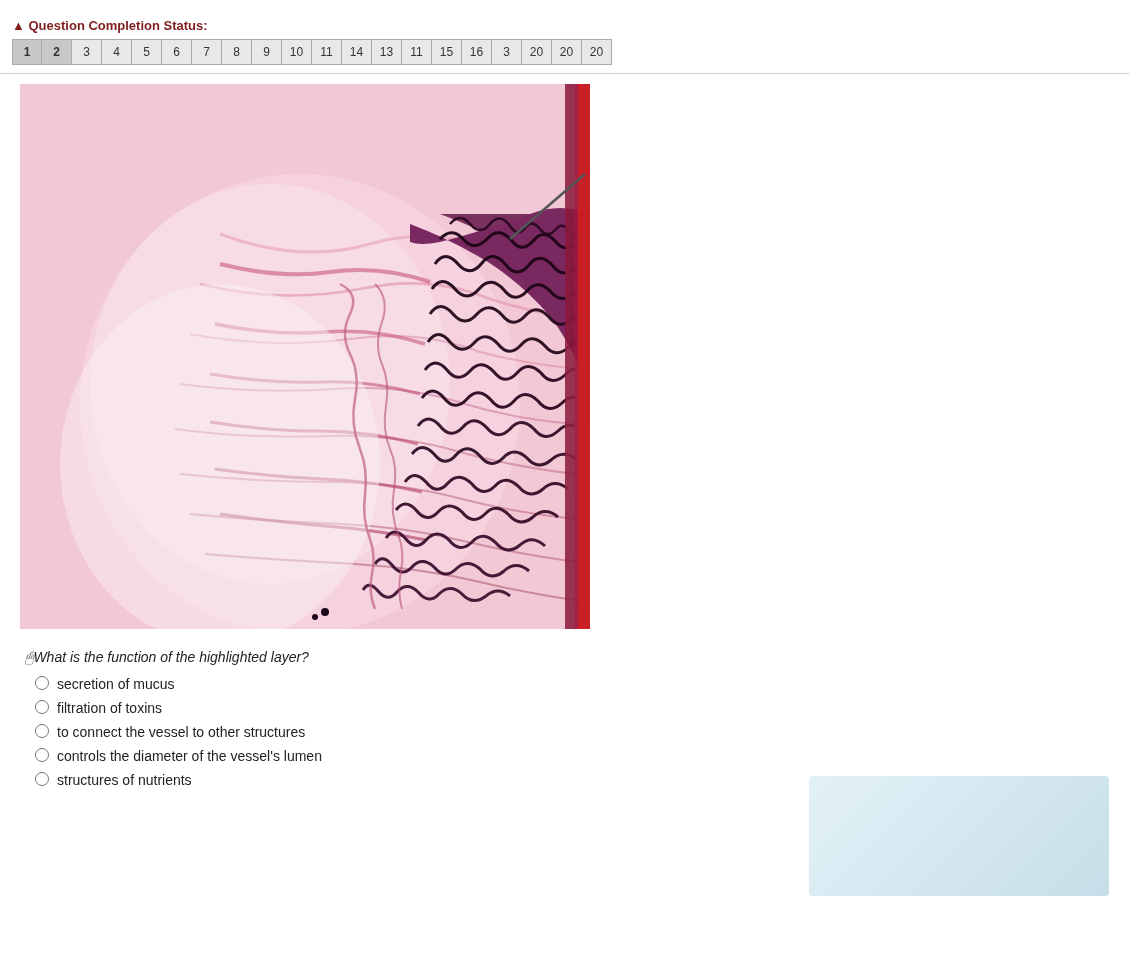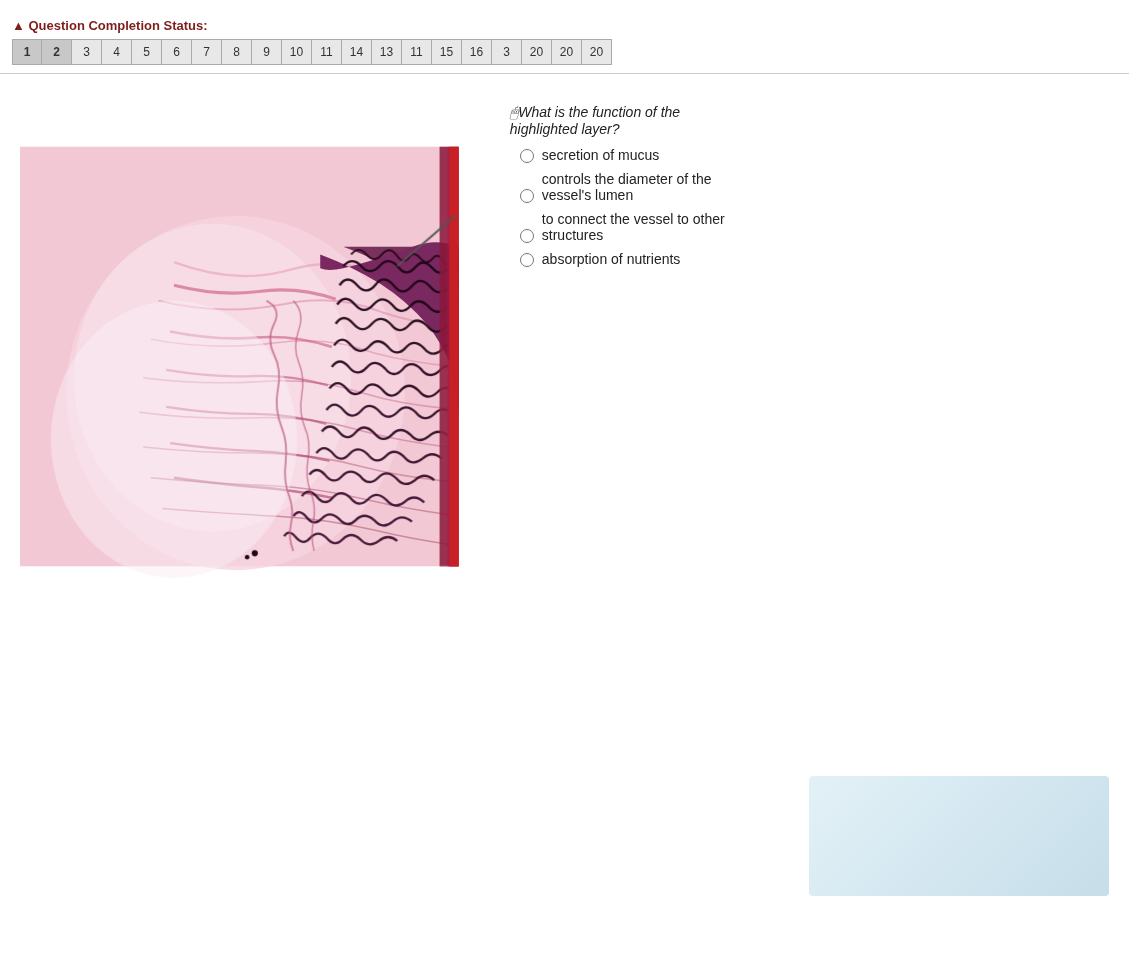--- a/index.html
+++ b/index.html
@@ -67,22 +67,21 @@
 
     .content-area {
       display: flex;
       padding: 10px 20px;
       gap: 20px;
     }
 
     .left-panel {
       flex: 0 0 480px;
       display: flex;
-      flex-direction: row;
-      gap: 46px;
+      flex-direction: column;
     }
 
     .right-panel {
       flex: 1;
     }
 
     .image-container {
       width: 570px;
       height: 545px;
       position: relative;
@@ -109,21 +108,21 @@
 
     .answer-options {
       display: flex;
       flex-direction: column;
       gap: 8px;
       margin-left: 10px;
     }
 
     .answer-option {
       display: flex;
-      align-items: flex-end;
+      align-items: flex-start;
       gap: 8px;
       font-size: 14px;
       color: #222;
       cursor: pointer;
     }
 
     .answer-option input[type="radio"] {
       width: 14px;
       height: 14px;
       cursor: pointer;
@@ -260,30 +259,34 @@
       <div class="question-section">
         <div class="question-text">
           <span>🖱</span><span>What is the function of the highlighted layer?</span>
         </div>
         <div class="answer-options" id="answer-options-container">
         <div class="answer-option">
               <input type="radio" name="answer" id="opt1" style="">
               <label for="opt1" style="cursor: pointer;">secretion of mucus</label>
             </div>
             <div class="answer-option">
+              <input type="radio" name="answer" id="opt2" style="">
+              <label for="opt2" style="cursor: pointer;">filtration of toxins</label>
+            </div>
+            <div class="answer-option">
+              <input type="radio" name="answer" id="opt4" style="">
+              <label for="opt4" style="cursor: pointer;">to connect the vessel to other structures</label>
+            </div>
+            <div class="answer-option">
               <input type="radio" name="answer" id="opt3" style="">
               <label for="opt3" style="cursor: pointer;">controls the diameter of the vessel's lumen</label>
             </div>
             <div class="answer-option">
-              <input type="radio" name="answer" id="opt4" style="">
-              <label for="opt4" style="cursor: pointer;">to connect the vessel to other structures</label>
-            </div>
-            <div class="answer-option">
               <input type="radio" name="answer" id="opt5" style="">
-              <label for="opt5" style="cursor: pointer;">absorption of nutrients</label>
+              <label for="opt5" style="cursor: pointer;">structures of nutrients</label>
             </div>
           </div>
       </div>
 
     </div>
 
     <div class="right-panel">
       <div class="bottom-right-area"></div>
     </div>
 

